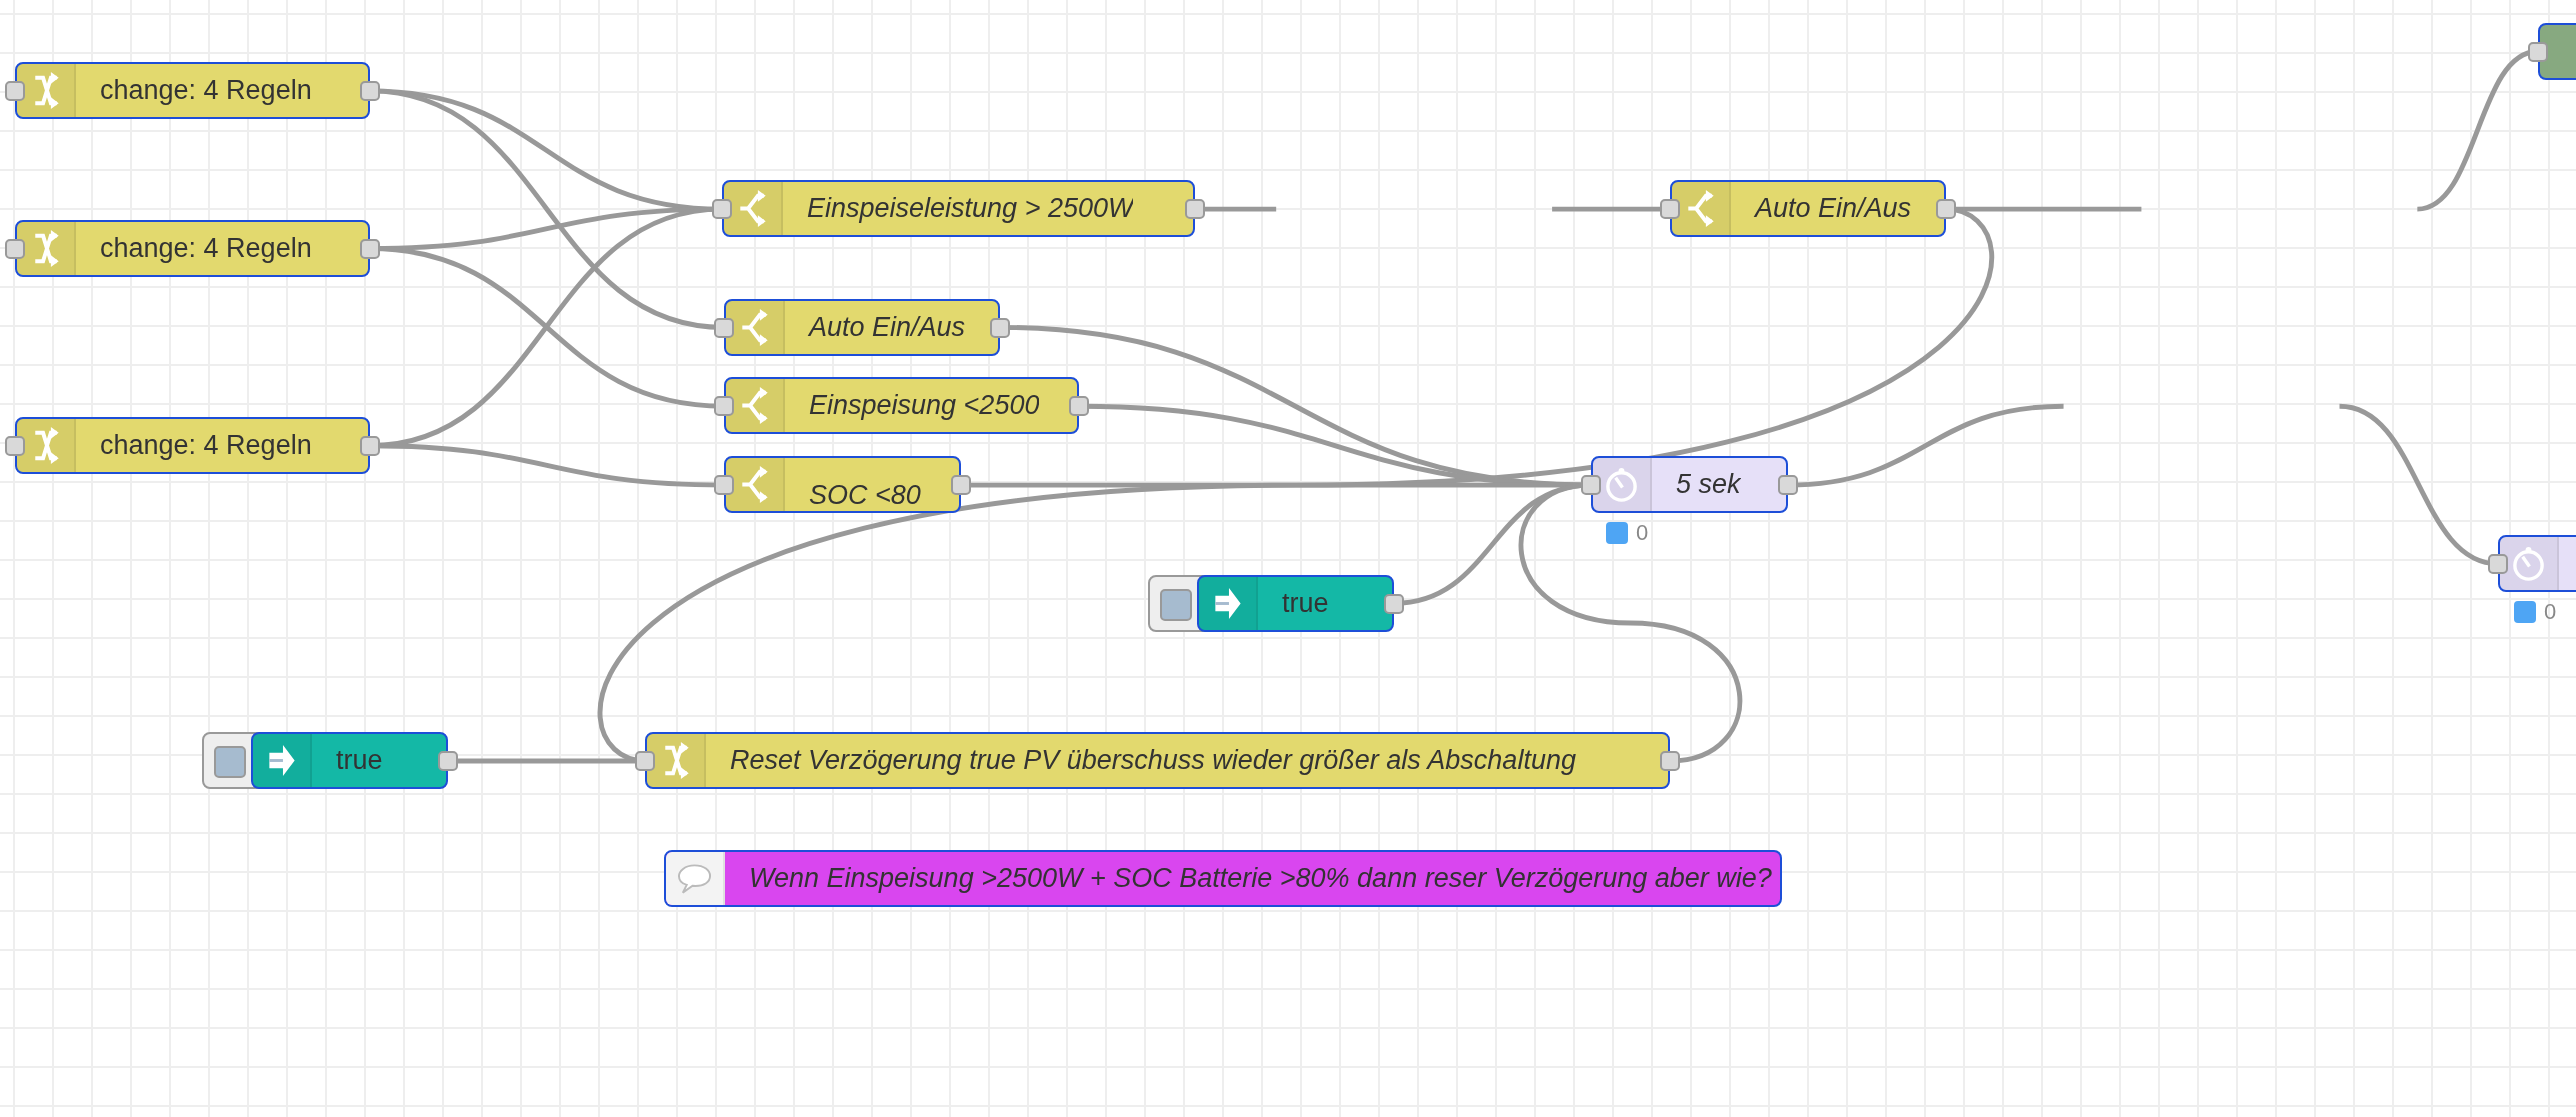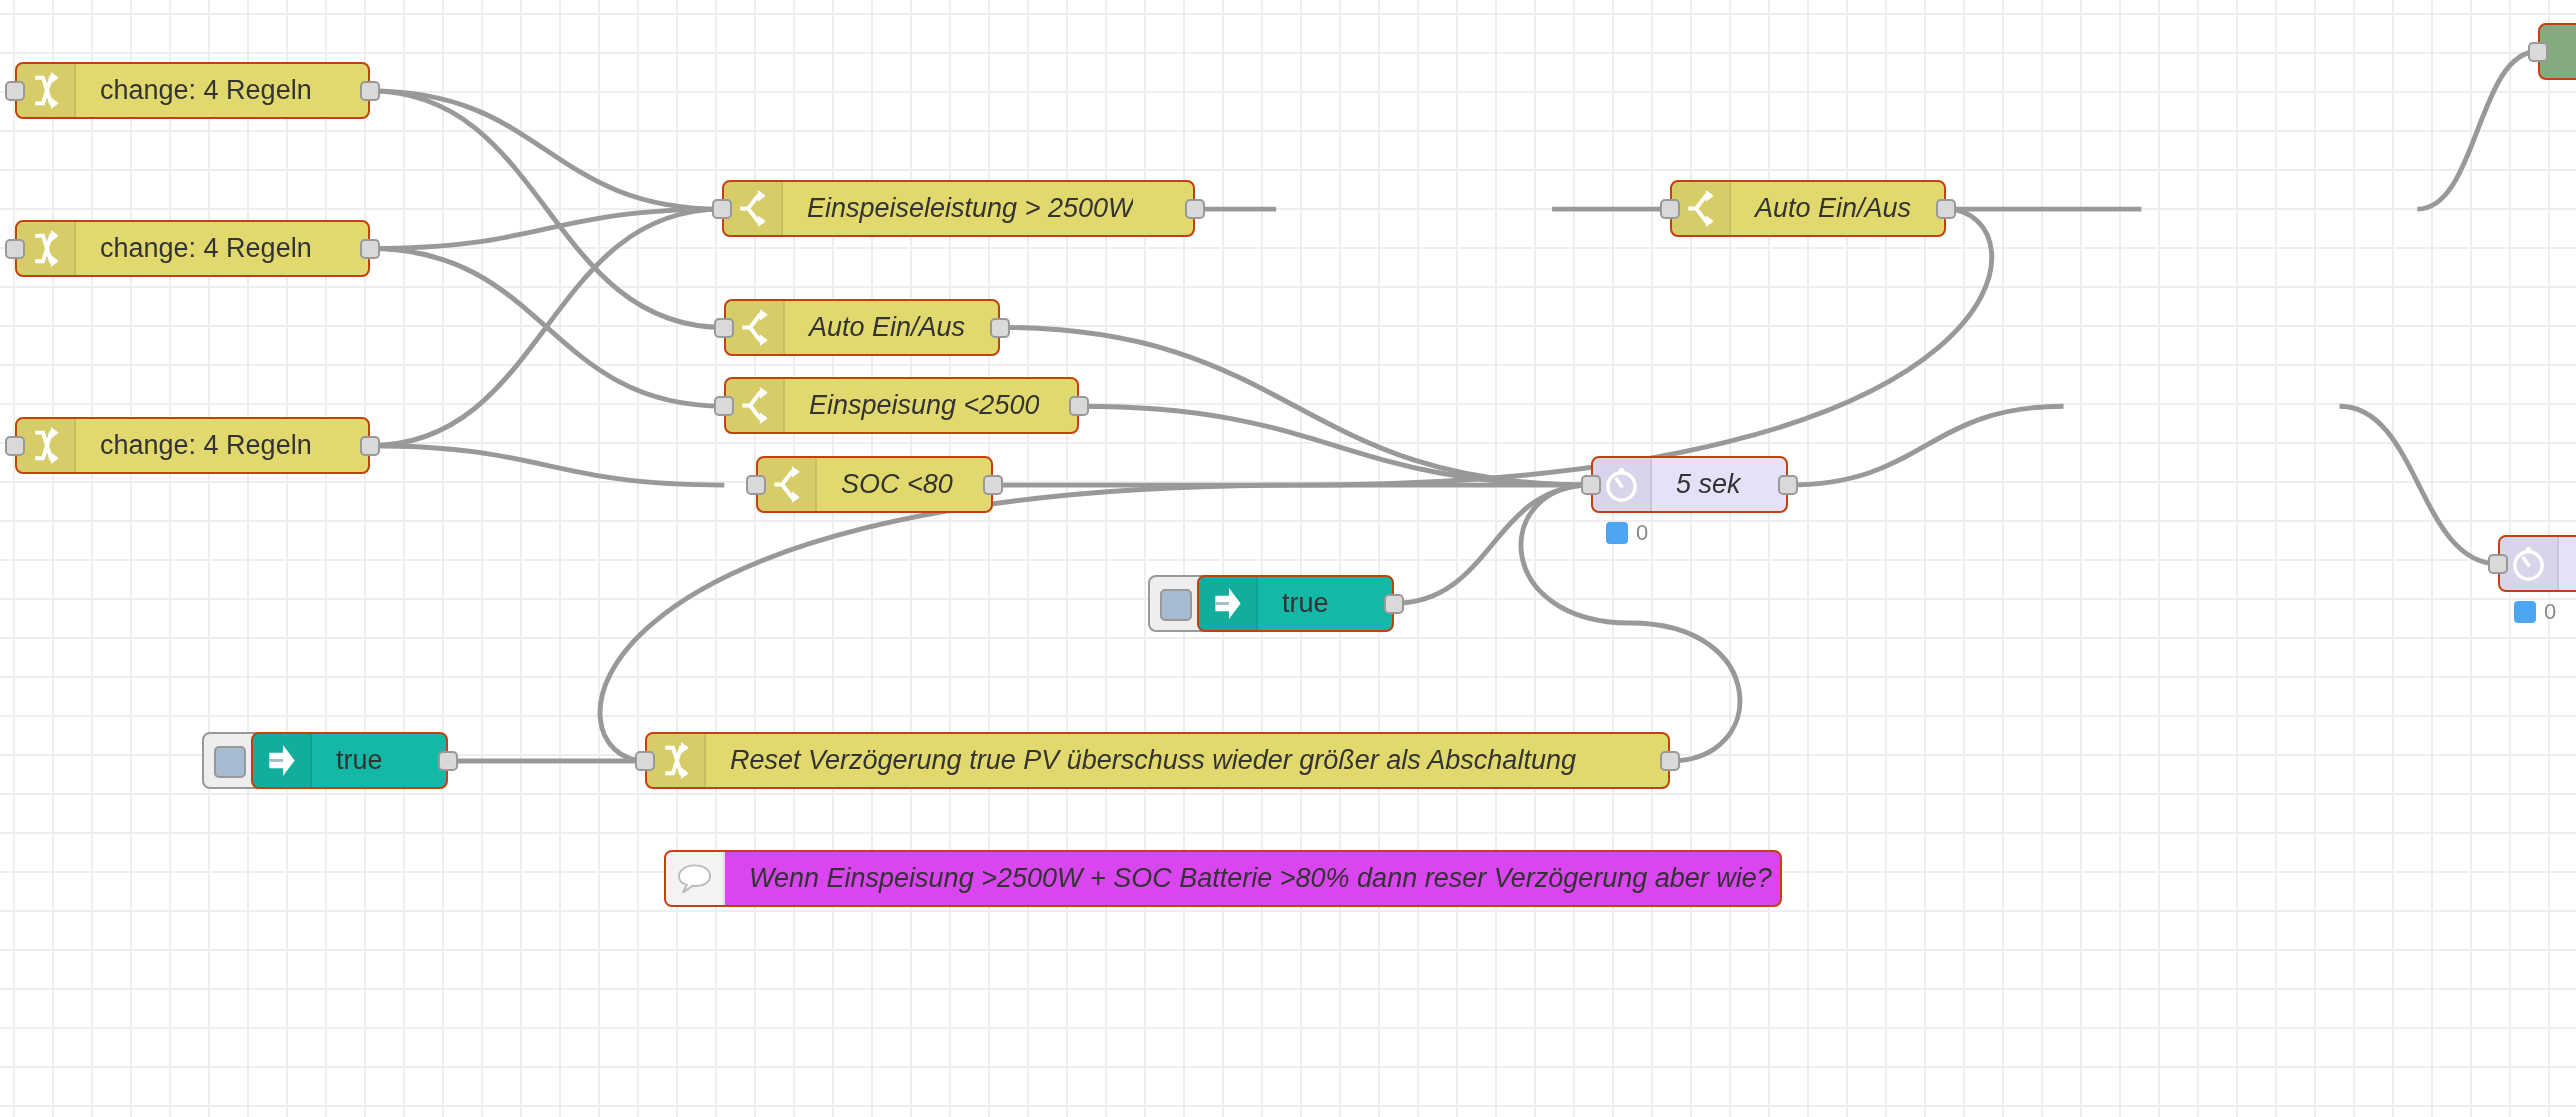--- a/index.html
+++ b/index.html
@@ -11,21 +11,21 @@
       linear-gradient(to bottom, #eeeeee 2px, transparent 2px);
     background-size:39px 39px;
     background-position:13px 13px;
     font-family:"Liberation Sans", sans-serif;
   }
   #canvas { position:absolute; left:0; top:0; width:2576px; height:1118px; }
   #wires { position:absolute; left:0; top:0; width:2576px; height:1118px; pointer-events:none; }
   #wires path { fill:none; stroke:#999999; stroke-width:5; }
   .node {
     position:absolute; height:57px; box-sizing:border-box;
-    border:2px solid #c2410c; border-radius:8px;
+    border:2px solid #1d4ed8; border-radius:8px;
     display:flex; align-items:center; cursor:pointer;
   }
   .node .icon-box {
     width:57px; height:100%; flex:0 0 auto; display:flex; align-items:center; justify-content:center;
     border-right:2px solid rgba(0,0,0,0.08); background:rgba(0,0,0,0.05);
     border-radius:6px 0 0 6px;
   }
   .node .label {
     padding-left:24px; font-size:27px; color:#333333; white-space:nowrap; overflow:hidden;
   }
@@ -155,21 +155,21 @@
       <span class="icon-box">
         <svg class="ico" width="30" height="41" viewBox="0 0 30 42">
           <path d="M2 21 L10 21 L20 8 L26 8 M10 21 L20 34 L26 34" stroke="#fff" stroke-width="4" fill="none"></path>
           <path d="M20 2 L28 8 L20 14Z M20 28 L28 34 L20 40Z" fill="#fff"></path>
         </svg>
       </span>
       <span class="label italic">Einspeisung &lt;2500</span>
       <span class="port in"></span>
       <span class="port out"></span>
     </div>
-    <div class="node switch" style="left: 756px; top: 456px; width: 237px;">
+    <div class="node switch" style="left: 724px; top: 456px; width: 237px; align-items: flex-end;">
       <span class="icon-box">
         <svg class="ico" width="30" height="41" viewBox="0 0 30 42">
           <path d="M2 21 L10 21 L20 8 L26 8 M10 21 L20 34 L26 34" stroke="#fff" stroke-width="4" fill="none"></path>
           <path d="M20 2 L28 8 L20 14Z M20 28 L28 34 L20 40Z" fill="#fff"></path>
         </svg>
       </span>
       <span class="label italic">SOC &lt;80</span>
       <span class="port in"></span>
       <span class="port out"></span>
     </div>

